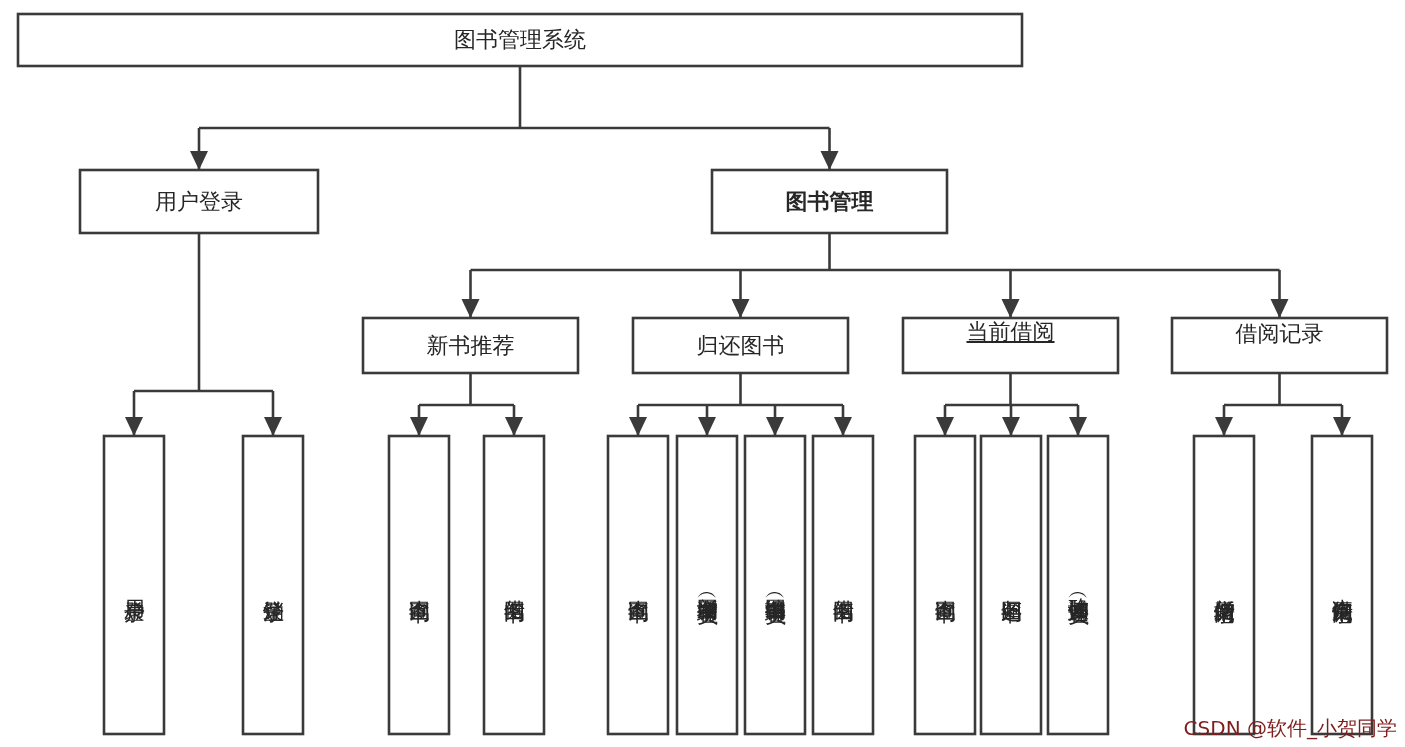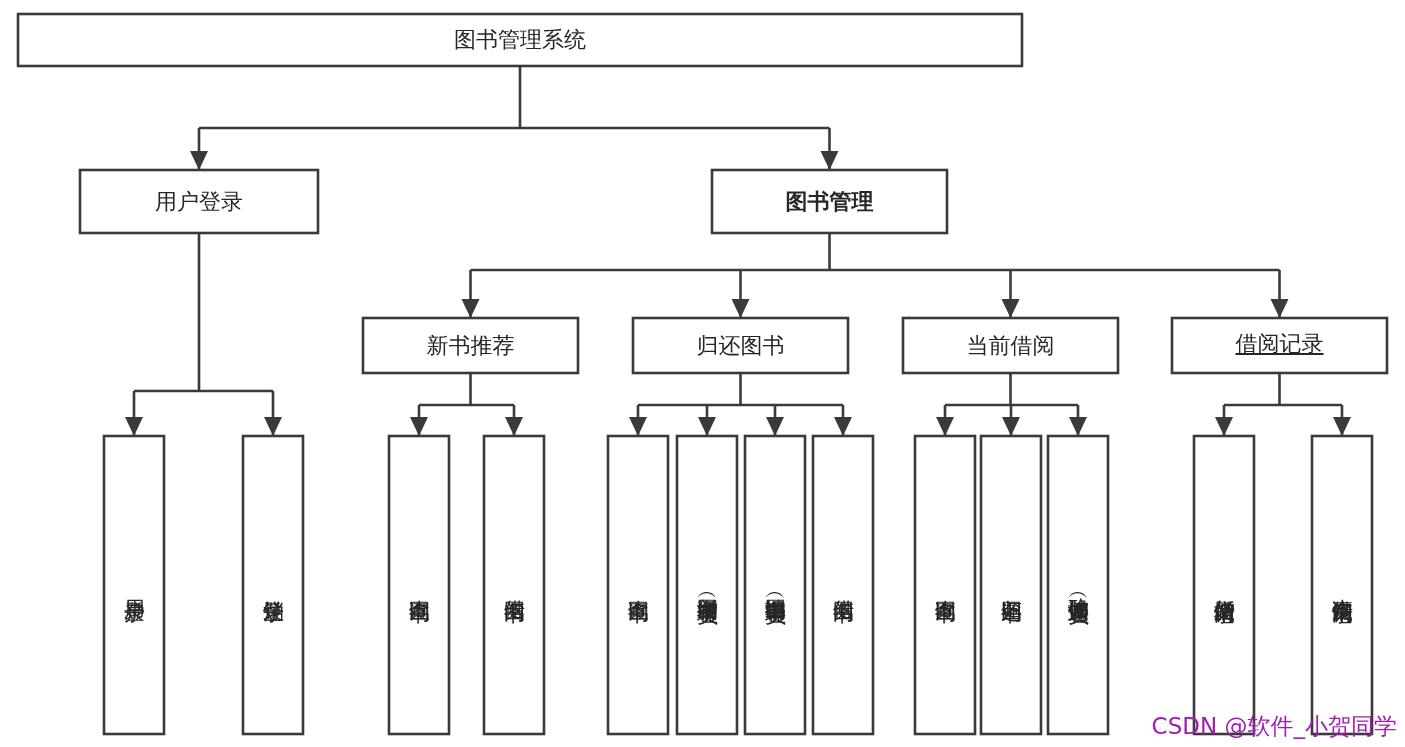--- a/index.html
+++ b/index.html
@@ -63,22 +63,22 @@
     font-size: 22px;
     color: #262626;
     font-family: "DejaVu Sans", "Liberation Sans", sans-serif;
     white-space: nowrap;
     pointer-events: none;
   }
   .watermark {
     position: absolute;
     right: 8px;
     bottom: 5px;
-    font-size: 23px;
-    color: #a21caf;
+    font-size: 20px;
+    color: #7f1d1d;
     font-family: "DejaVu Sans", "Liberation Sans", sans-serif;
     white-space: nowrap;
     pointer-events: none;
   }
 </style>
 </head>
 <body>
 
 <div id="diagram-root">
 
@@ -160,22 +160,22 @@
         <rect x="1312" y="436" width="60" height="298" class="node-rect"></rect>
       </g>
   </svg>
 
   <div id="labels-layer">
       <div class="hlabel-wrap" style="left: 18px; top: 14px; width: 1004px; height: 52px;">图书管理系统</div>
       <div class="hlabel-wrap" style="left: 80px; top: 170px; width: 238px; height: 63px;">用户登录</div>
       <div class="hlabel-wrap" style="left: 712px; top: 170px; width: 235px; height: 63px; font-weight: bold;">图书管理</div>
       <div class="hlabel-wrap" style="left: 363px; top: 318px; width: 215px; height: 55px;">新书推荐</div>
       <div class="hlabel-wrap" style="left: 633px; top: 318px; width: 215px; height: 55px;">归还图书</div>
-      <div class="hlabel-wrap" style="left: 903px; top: 318px; width: 215px; height: 55px;">当前借阅</div>
-      <div class="hlabel-wrap" style="left: 1172px; top: 316px; width: 215px; height: 55px; text-decoration: underline;">借阅记录</div>
+      <div class="hlabel-wrap" style="left: 903px; top: 304px; width: 215px; height: 55px; text-decoration: underline;">当前借阅</div>
+      <div class="hlabel-wrap" style="left: 1172px; top: 306px; width: 215px; height: 55px;">借阅记录</div>
       <div class="vlabel-wrap" style="left: 104px; top: 436px; width: 60px; height: 298px;">用户登录</div>
       <div class="vlabel-wrap" style="left: 243px; top: 436px; width: 60px; height: 298px;">注销登录</div>
       <div class="vlabel-wrap" style="left: 389px; top: 436px; width: 60px; height: 298px;">查询图书</div>
       <div class="vlabel-wrap" style="left: 484px; top: 436px; width: 60px; height: 298px;">借阅图书</div>
       <div class="vlabel-wrap" style="left: 608px; top: 436px; width: 60px; height: 298px;">查询图书</div>
       <div class="vlabel-wrap" style="left: 677px; top: 436px; width: 60px; height: 298px;">新增图书（管理员）</div>
       <div class="vlabel-wrap" style="left: 745px; top: 436px; width: 60px; height: 298px;">编辑图书（管理员）</div>
       <div class="vlabel-wrap" style="left: 813px; top: 436px; width: 60px; height: 298px;">借阅图书</div>
       <div class="vlabel-wrap" style="left: 915px; top: 436px; width: 60px; height: 298px;">查询图书</div>
       <div class="vlabel-wrap" style="left: 981px; top: 436px; width: 60px; height: 298px;">归还图书</div>

